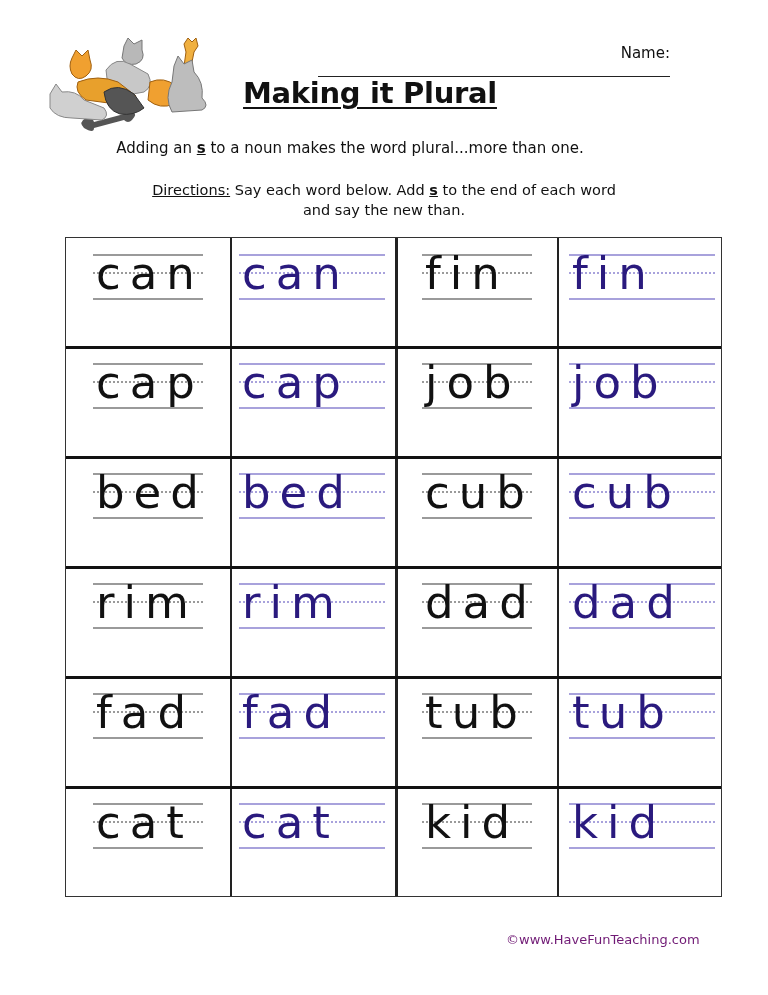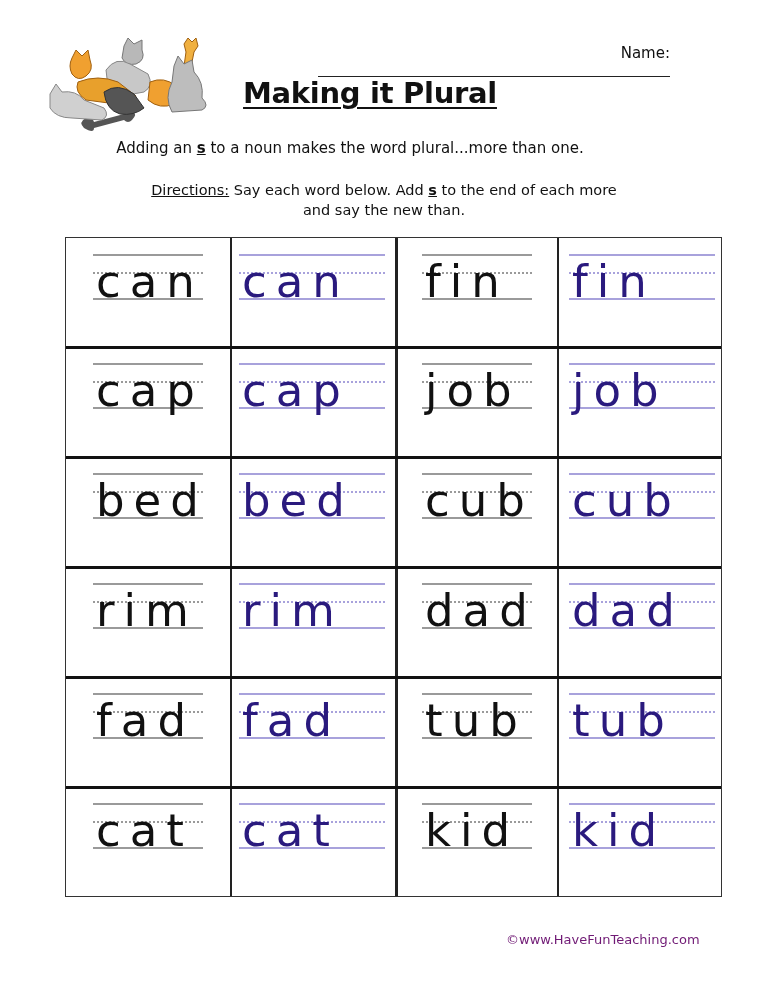--- a/index.html
+++ b/index.html
@@ -30,21 +30,21 @@
   .cell { position: absolute; height: 110px; }
   .guide { position: absolute; left: 0; right: 0; height: 0; }
   .g-top { top: 16px; border-top: 2px solid; }
   .g-mid { top: 34px; border-top: 2px dotted; }
   .g-base { top: 60px; border-top: 2px solid; }
   .cell.black .g-top, .cell.black .g-base { border-color: #9a9a9a; }
   .cell.black .g-mid { border-color: #9a9a9a; }
   .cell.blue .g-top, .cell.blue .g-base { border-color: #a8a2dc; }
   .cell.blue .g-mid { border-color: #a8a2dc; }
 
-  .word { position: absolute; left: 3px; top: 18px; font-family: "DejaVu Sans", sans-serif;
+  .word { position: absolute; left: 3px; top: 10px; font-family: "DejaVu Sans", sans-serif;
           font-size: 45px; letter-spacing: 9px; line-height: 52px; white-space: nowrap; }
   .cell.black .word { color: #111; font-weight: normal; }
   .cell.blue .word { color: #2a1a7e; }
 
   .footer { position: absolute; left: 506px; top: 932px; font-size: 13px; color: #701a75; }
 </style>
 </head>
 <body>
 
 <div class="clipart">
@@ -78,21 +78,21 @@
 
 <div class="title">
   <span>Making it Plural</span>
 </div>
 
 <div class="intro">
   <span>Adding an </span><span class="bold-u">s</span><span> to a noun makes the word plural...more than one.</span>
 </div>
 
 <div class="directions">
-  <span class="u">Directions:</span><span> Say each word below.  Add </span><span class="bold-u">s</span><span> to the end of each more</span><br>
+  <span class="u">Directions:</span><span> Say each word below.  Add </span><span class="bold-u">s</span><span> to the end of each word</span><br>
   <span>and say the new than.</span>
 </div>
 
 <div class="table" id="ws">
     <div class="vline" style="left: 164px; width: 1.5px;"></div>
     <div class="vline" style="left: 329px; width: 3px;"></div>
     <div class="vline" style="left: 491px; width: 1.5px;"></div>
     <div class="hline" style="top: 108px;"></div>
     <div class="hline" style="top: 218px;"></div>
     <div class="hline" style="top: 328px;"></div>

